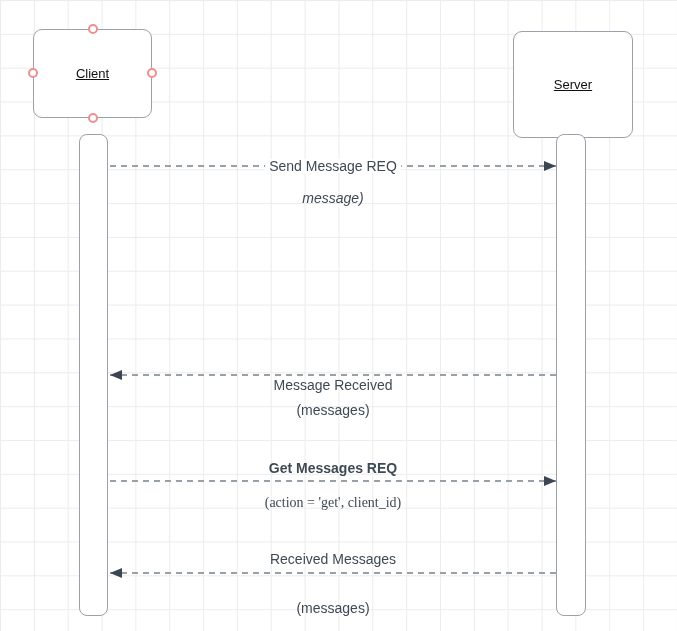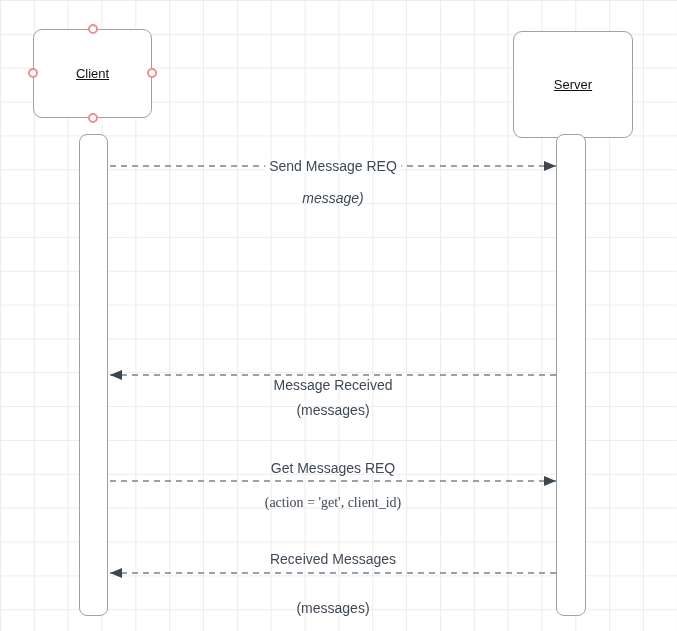--- a/index.html
+++ b/index.html
@@ -128,21 +128,21 @@
     <div class="dash"></div>
     <div class="ah left"></div>
   </div>
   <div class="lbl" style="top:378px;">Message Received</div>
   <div class="lbl" style="top:403px;">(messages)</div>
 
   <div class="msg-line" style="top:480px;">
     <div class="dash"></div>
     <div class="ah right"></div>
   </div>
-  <div class="lbl" style="top:461px;">Get Messages REQ</div>
+  <div class="lbl" style="top:461px;font-weight:bold;">Get Messages REQ</div>
   <div class="lbl" style="top:496px;font-family:Liberation Serif, serif;">(action = 'get', client_id)</div>
 
   <div class="msg-line" style="top:572px;">
     <div class="dash"></div>
     <div class="ah left"></div>
   </div>
   <div class="lbl" style="top:552px;">Received Messages</div>
   <div class="lbl" style="top:601px;">(messages)</div>
 
 </div>

